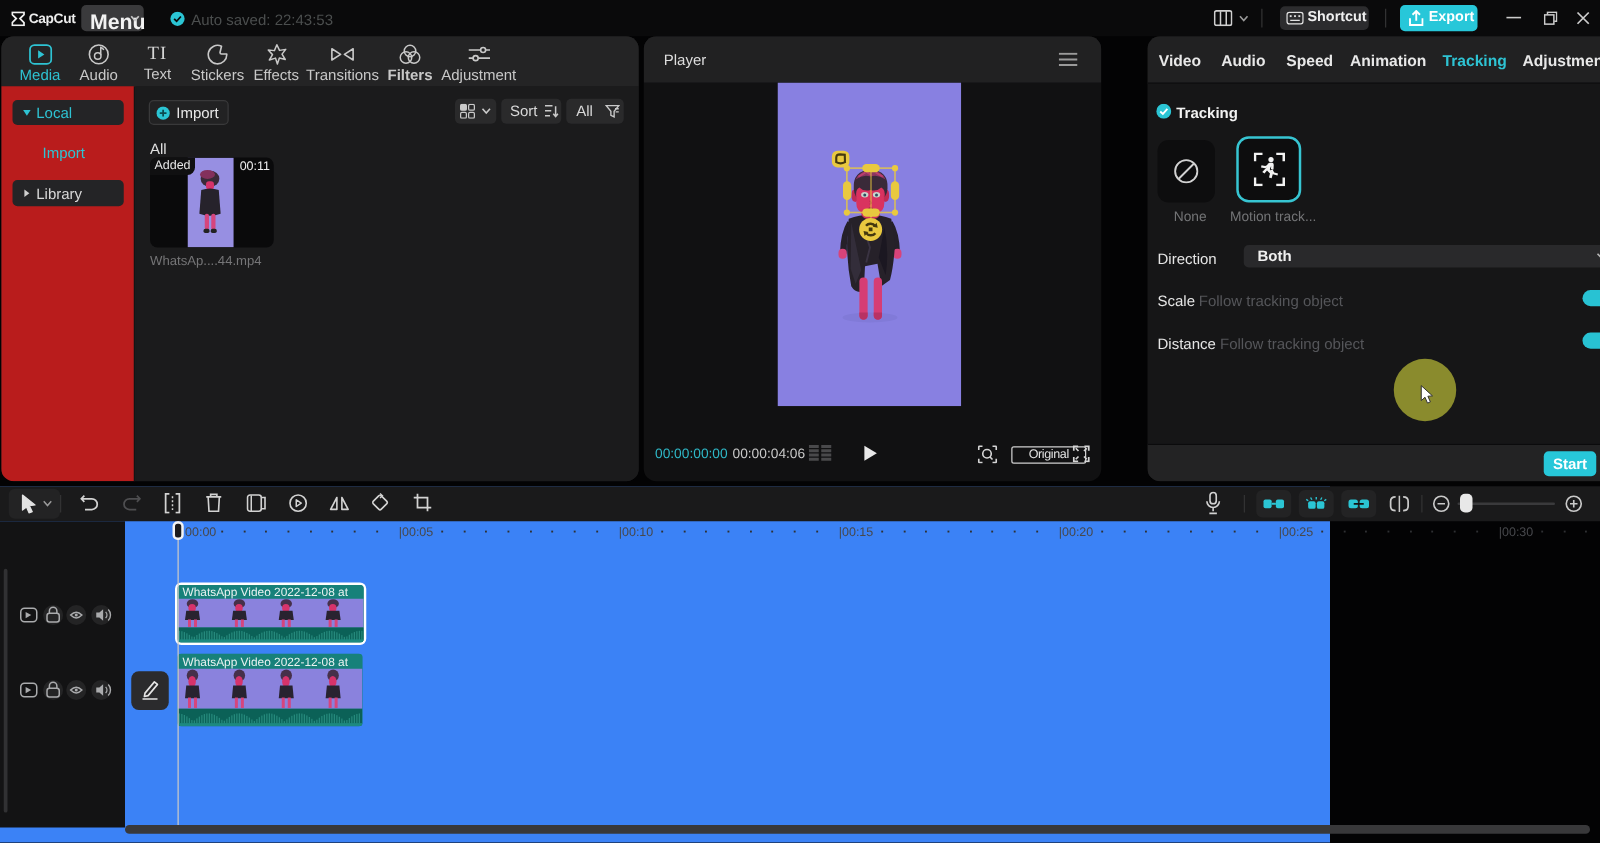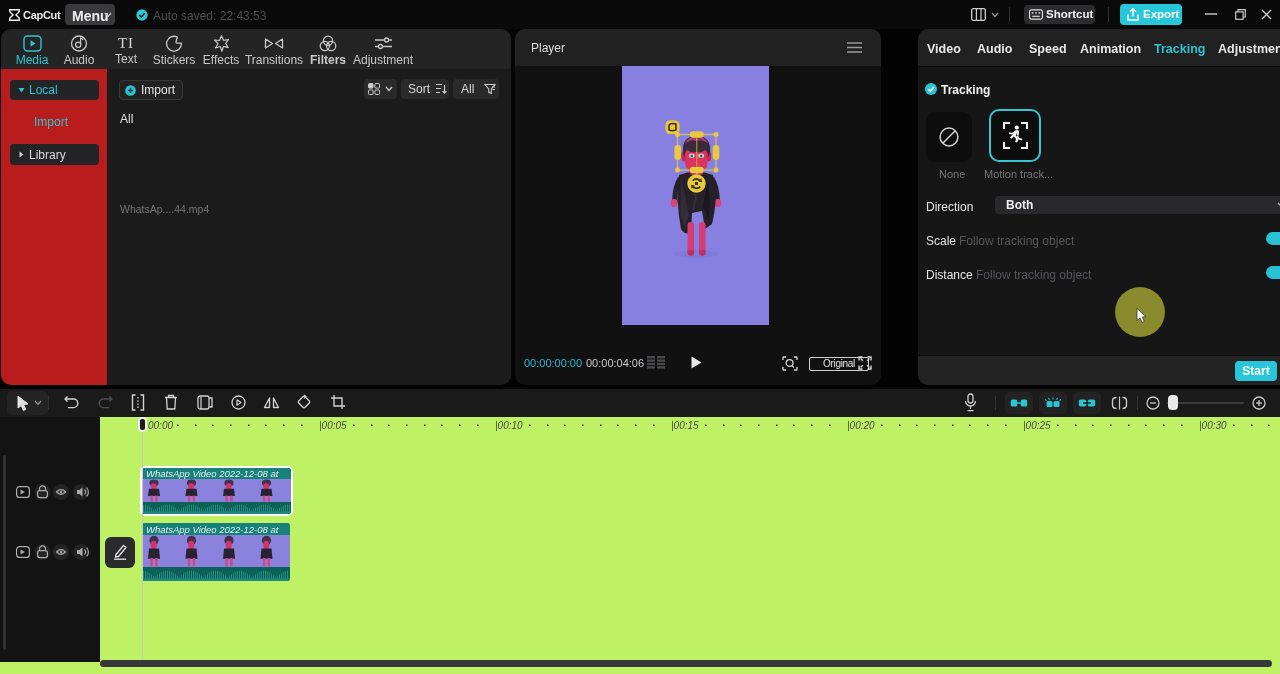--- a/index.html
+++ b/index.html
@@ -18,34 +18,34 @@
 #mediabody { position:absolute; left:108px; top:40px; width:402px; height:316px; background:#1b1b1c; }
 
 #playerpanel { position:absolute; left:515px; top:29px; width:366px; height:356px; background:#111112; border-radius:10px; overflow:hidden; }
 #playerhead { position:absolute; left:0; top:0; width:366px; height:37px; background:#212122; }
 
 #rightpanel { position:absolute; left:918px; top:29px; width:393px; height:356px; background:#161617; border-radius:10px; overflow:hidden; }
 #righttabs { position:absolute; left:0; top:0; width:393px; height:38px; background:#212122; border-bottom:1px solid #0b0b0c; }
 .rtab { position:absolute; top:13px; color:#e8e8e8; font-size:12.5px; font-weight:bold; }
 #rbottom { position:absolute; left:0; top:326px; width:393px; height:30px; background:#232324; border-top:1px solid #0b0b0c; }
 
-#timeline { position:absolute; left:0; top:389px; width:1280px; height:285px; background:#bef264;font-style:italic; }
+#timeline { position:absolute; left:0; top:389px; width:1064px; height:285px; background:#3b82f6; }
 #tltoolbar { position:absolute; left:0; top:0; width:1280px; height:28px; background:#1a1a1b; }
 .clip { position:absolute; overflow:hidden; }
 </style>
 </head>
 <body>
 
 <div id="topbar">
   <svg class="abs" style="left:9px;top:9px;" width="11" height="12" viewBox="0 0 11 12">
     <path d="M0.8 0.8 L10.2 0.8 L10.2 2.8 L7 5.9 L10.2 9.1 L10.2 11.2 L0.8 11.2 L0.8 9.1 L4 5.9 L0.8 2.8 Z" fill="none" stroke="#f0f0f0" stroke-width="1.4"></path>
   </svg>
   <div class="abs" style="left:23px;top:9px;color:#ededed;font-size:11px;font-weight:bold;letter-spacing:-0.3px;">CapCut</div>
   <div class="abs" style="left:65px;top:4px;width:50px;height:21px;background:#3a3a3c;border-radius:4px;"></div>
-  <div class="abs" style="left:72px;top:8px;color:#f2f2f2;font-size:14px;font-weight:bold;">Menu</div>
+  <div class="abs" style="left:72px;top:8px;color:#f2f2f2;font-size:17px;font-weight:bold;">Menu</div>
   <svg class="abs" style="left:104px;top:12px;" width="8" height="6" viewBox="0 0 8 6">
       <path d="M1 1 L4 4.4 L7 1" fill="none" stroke="#c9c9c9" stroke-width="1.4"></path>
     </svg>
   <svg class="abs" style="left:136px;top:9px;" width="12" height="12" viewBox="0 0 12 12">
     <circle cx="6" cy="6" r="5.7" fill="#2bc5d4"></circle>
       <path d="M3.3 6.1 L5.3 8 L8.7 4.2" fill="none" stroke="#0a0a0b" stroke-width="1.4"></path>
   </svg>
   <div class="abs" style="left:153px;top:9px;color:#4b4e4e;font-size:12px;">Auto saved: 22:43:53</div>
   <svg class="abs" style="left:971px;top:8px;" width="15" height="13" viewBox="0 0 15 13">
     <rect x="0.7" y="0.7" width="13.6" height="11.6" rx="1.5" fill="none" stroke="#cfcfcf" stroke-width="1.3"></rect>
@@ -174,20 +174,35 @@
       </svg>
     <div class="abs" style="left:344px;top:10px;width:46px;height:20px;background:#2a2a2b;border-radius:4px;"></div>
     <div class="abs" style="left:352px;top:13px;color:#d8d8d8;font-size:12px;">All</div>
     <svg class="abs" style="left:375px;top:14px;" width="12" height="12" viewBox="0 0 12 12">
         <path d="M1 1.5 L11 1.5 L7.3 6 L7.3 10.5 L4.7 9.3 L4.7 6 Z" fill="none" stroke="#c9c9c9" stroke-width="1.1"></path>
         <line x1="8" y1="4" x2="11" y2="4" stroke="#c9c9c9" stroke-width="1.1"></line>
         <line x1="8.5" y1="6.5" x2="11" y2="6.5" stroke="#c9c9c9" stroke-width="1.1"></line>
       </svg>
     <div class="abs" style="left:11px;top:43px;color:#e0e0e0;font-size:12px;">All</div>
 
+    <div class="abs" style="left:11px;top:57px;width:99px;height:72px;background:#0a0a0b;border-radius:6px;overflow:hidden;">
+      <svg class="abs" style="left:30px;top:0;" width="37" height="72" viewBox="0 0 37 72">
+        <rect width="37" height="72" fill="#978fe2"></rect>
+        <ellipse cx="18" cy="17" rx="7.5" ry="6.5" fill="#3a2a38"></ellipse>
+        <ellipse cx="16" cy="13.5" rx="6" ry="3.6" fill="#83305c"></ellipse>
+        <rect x="14.8" y="19" width="6.4" height="6.5" rx="2.4" fill="#d6336b"></rect>
+        <path d="M11 26 Q18 23.5 25 26 L26.5 45 Q18 48 9.5 45 Z" fill="#26222b"></path>
+        <rect x="13.8" y="45" width="3.4" height="13" rx="1.6" fill="#d6457d"></rect>
+        <rect x="19" y="45" width="3.4" height="13" rx="1.6" fill="#d6457d"></rect>
+        <rect x="12.8" y="57" width="4.8" height="3.4" rx="1.4" fill="#222"></rect>
+        <rect x="18.6" y="57" width="4.8" height="3.4" rx="1.4" fill="#222"></rect>
+      </svg>
+      <div class="abs" style="left:0;top:0;width:36px;height:14px;background:#101011;border-radius:6px 0 6px 0;color:#e8e8e8;font-size:10px;text-align:center;line-height:14px;">Added</div>
+      <div class="abs" style="right:3px;top:2px;color:#f0f0f0;font-size:10px;">00:11</div>
+    </div>
     <div class="abs" style="left:11px;top:134px;color:#757577;font-size:10.5px;">WhatsAp....44.mp4</div>
   </div>
 </div>
 
 <div id="playerpanel">
   <div id="playerhead">
     <div class="abs" style="left:16px;top:12px;color:#dedede;font-size:12px;">Player</div>
     <svg class="abs" style="left:332px;top:13px;" width="15" height="11" viewBox="0 0 15 11">
         <line x1="0" y1="1" x2="15" y2="1" stroke="#9a9a9a" stroke-width="1.6"></line>
         <line x1="0" y1="5.5" x2="15" y2="5.5" stroke="#9a9a9a" stroke-width="1.6"></line>

